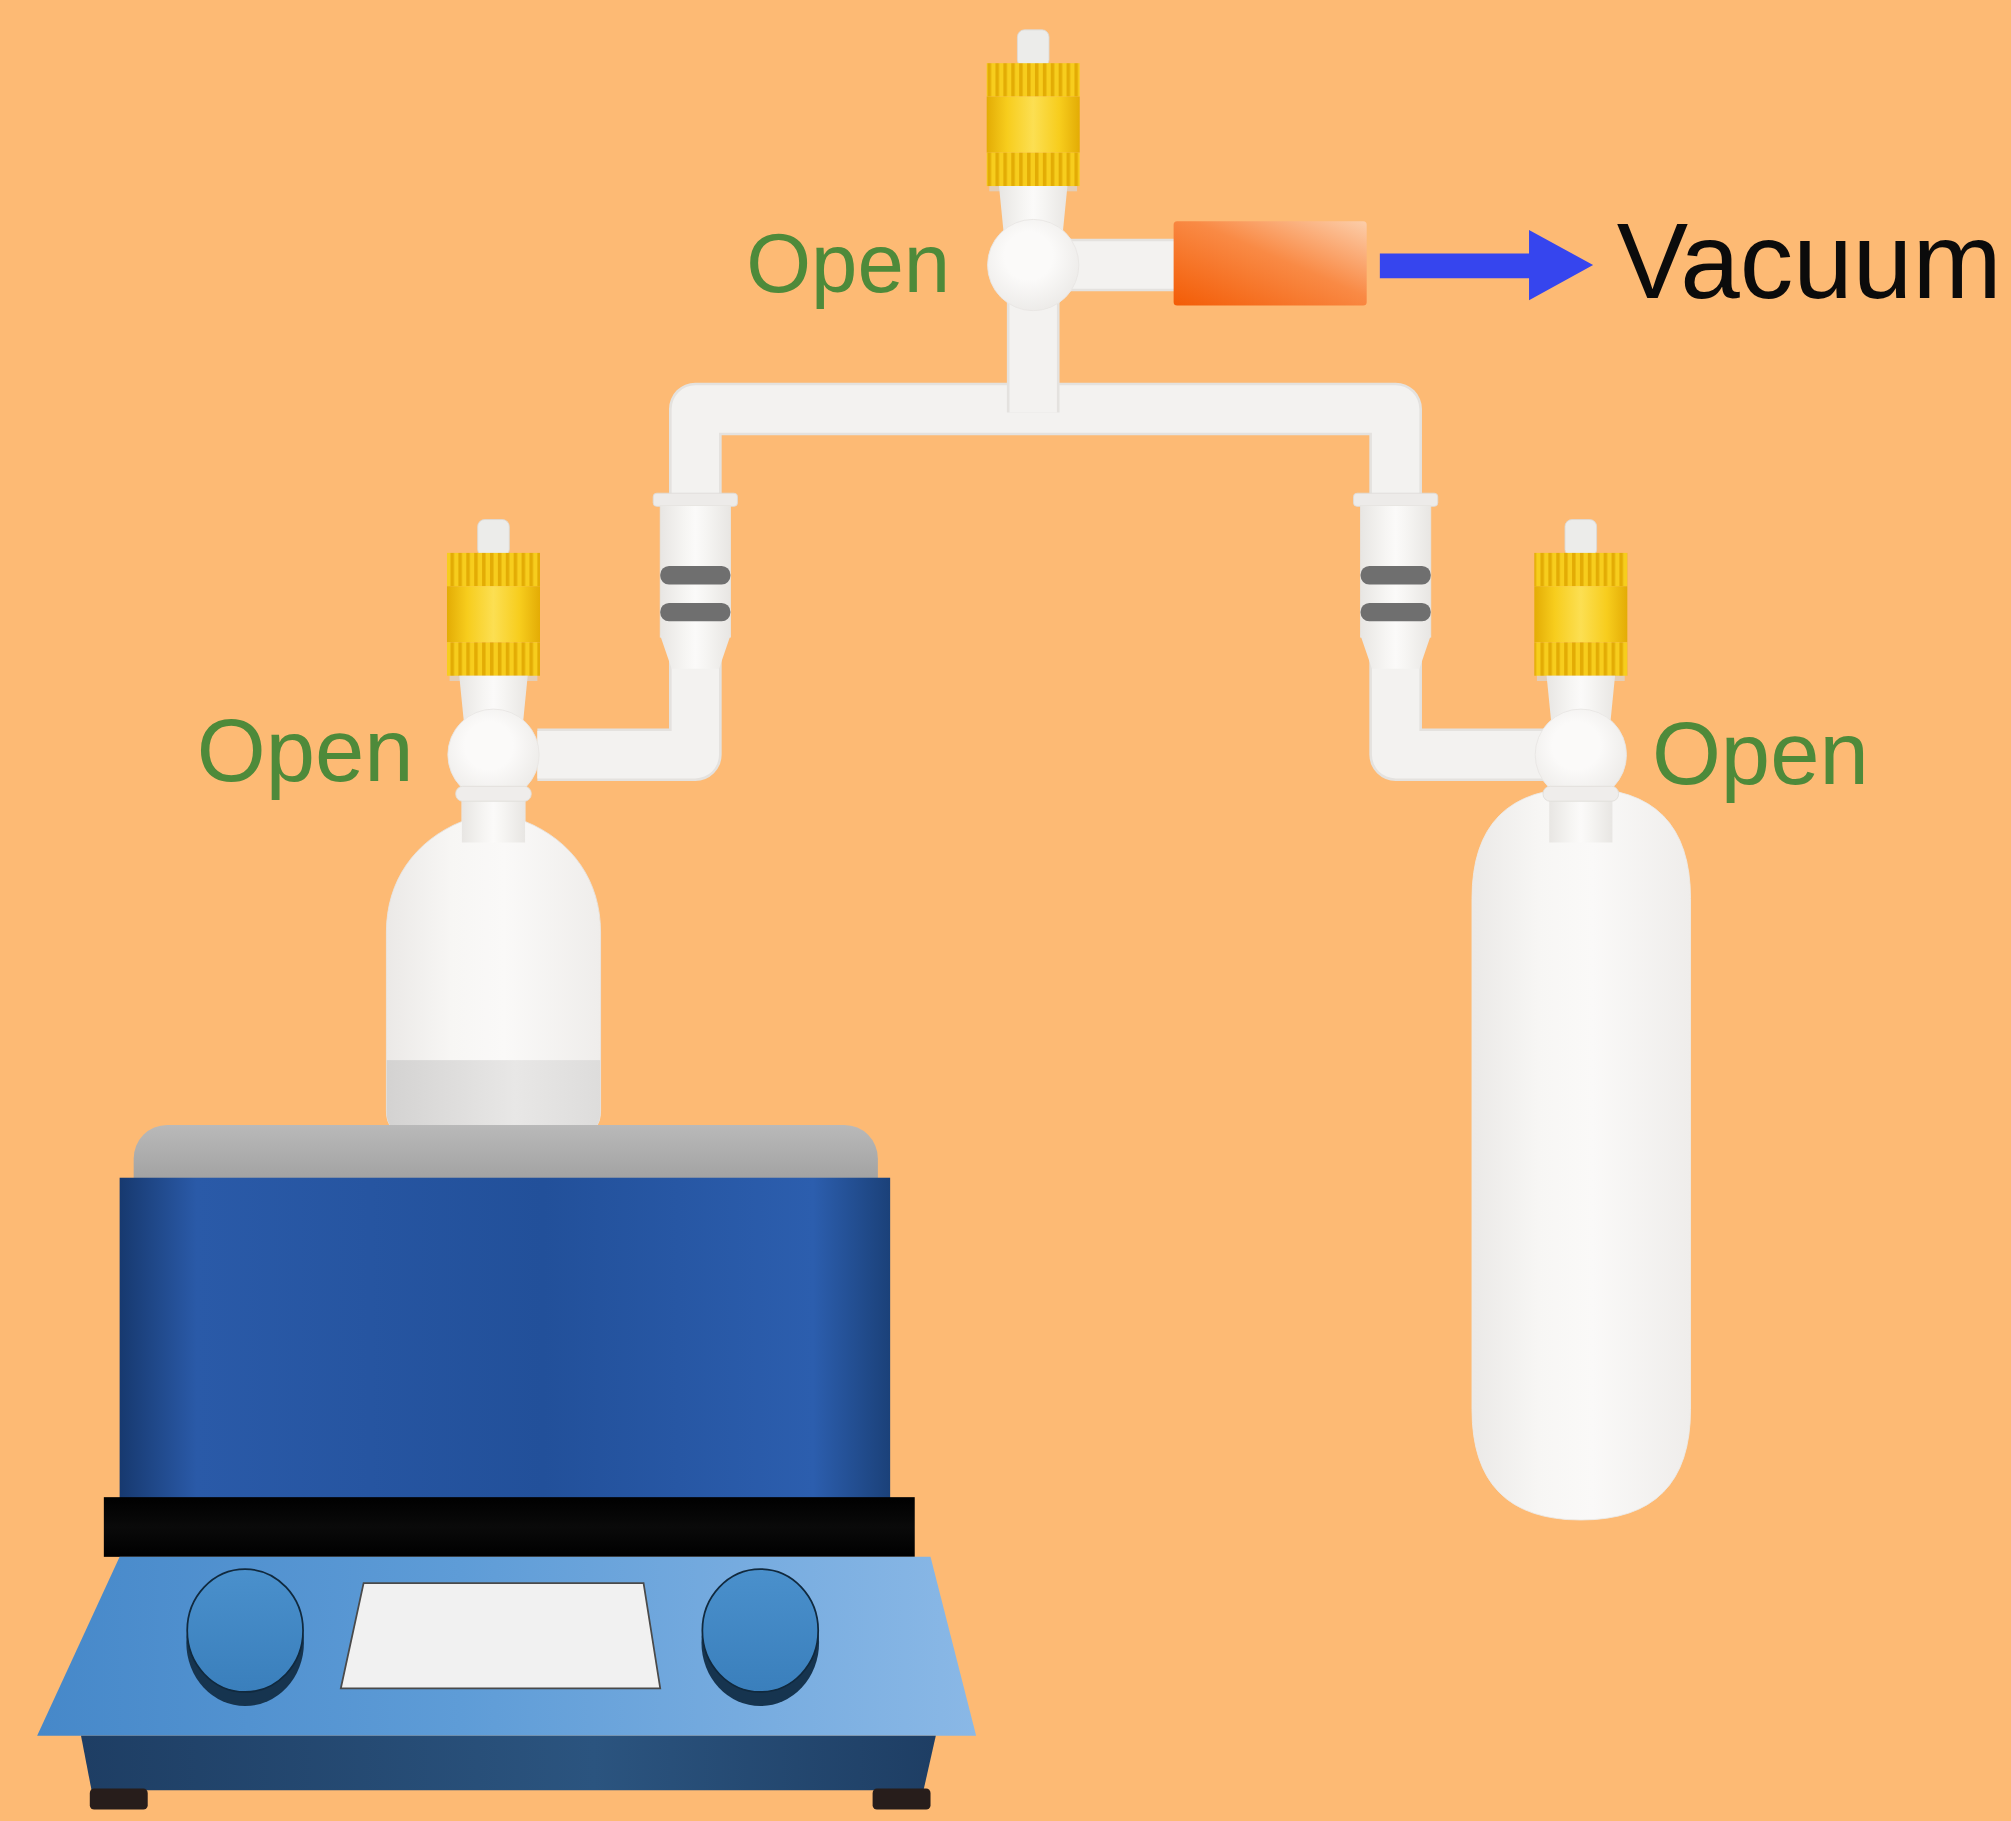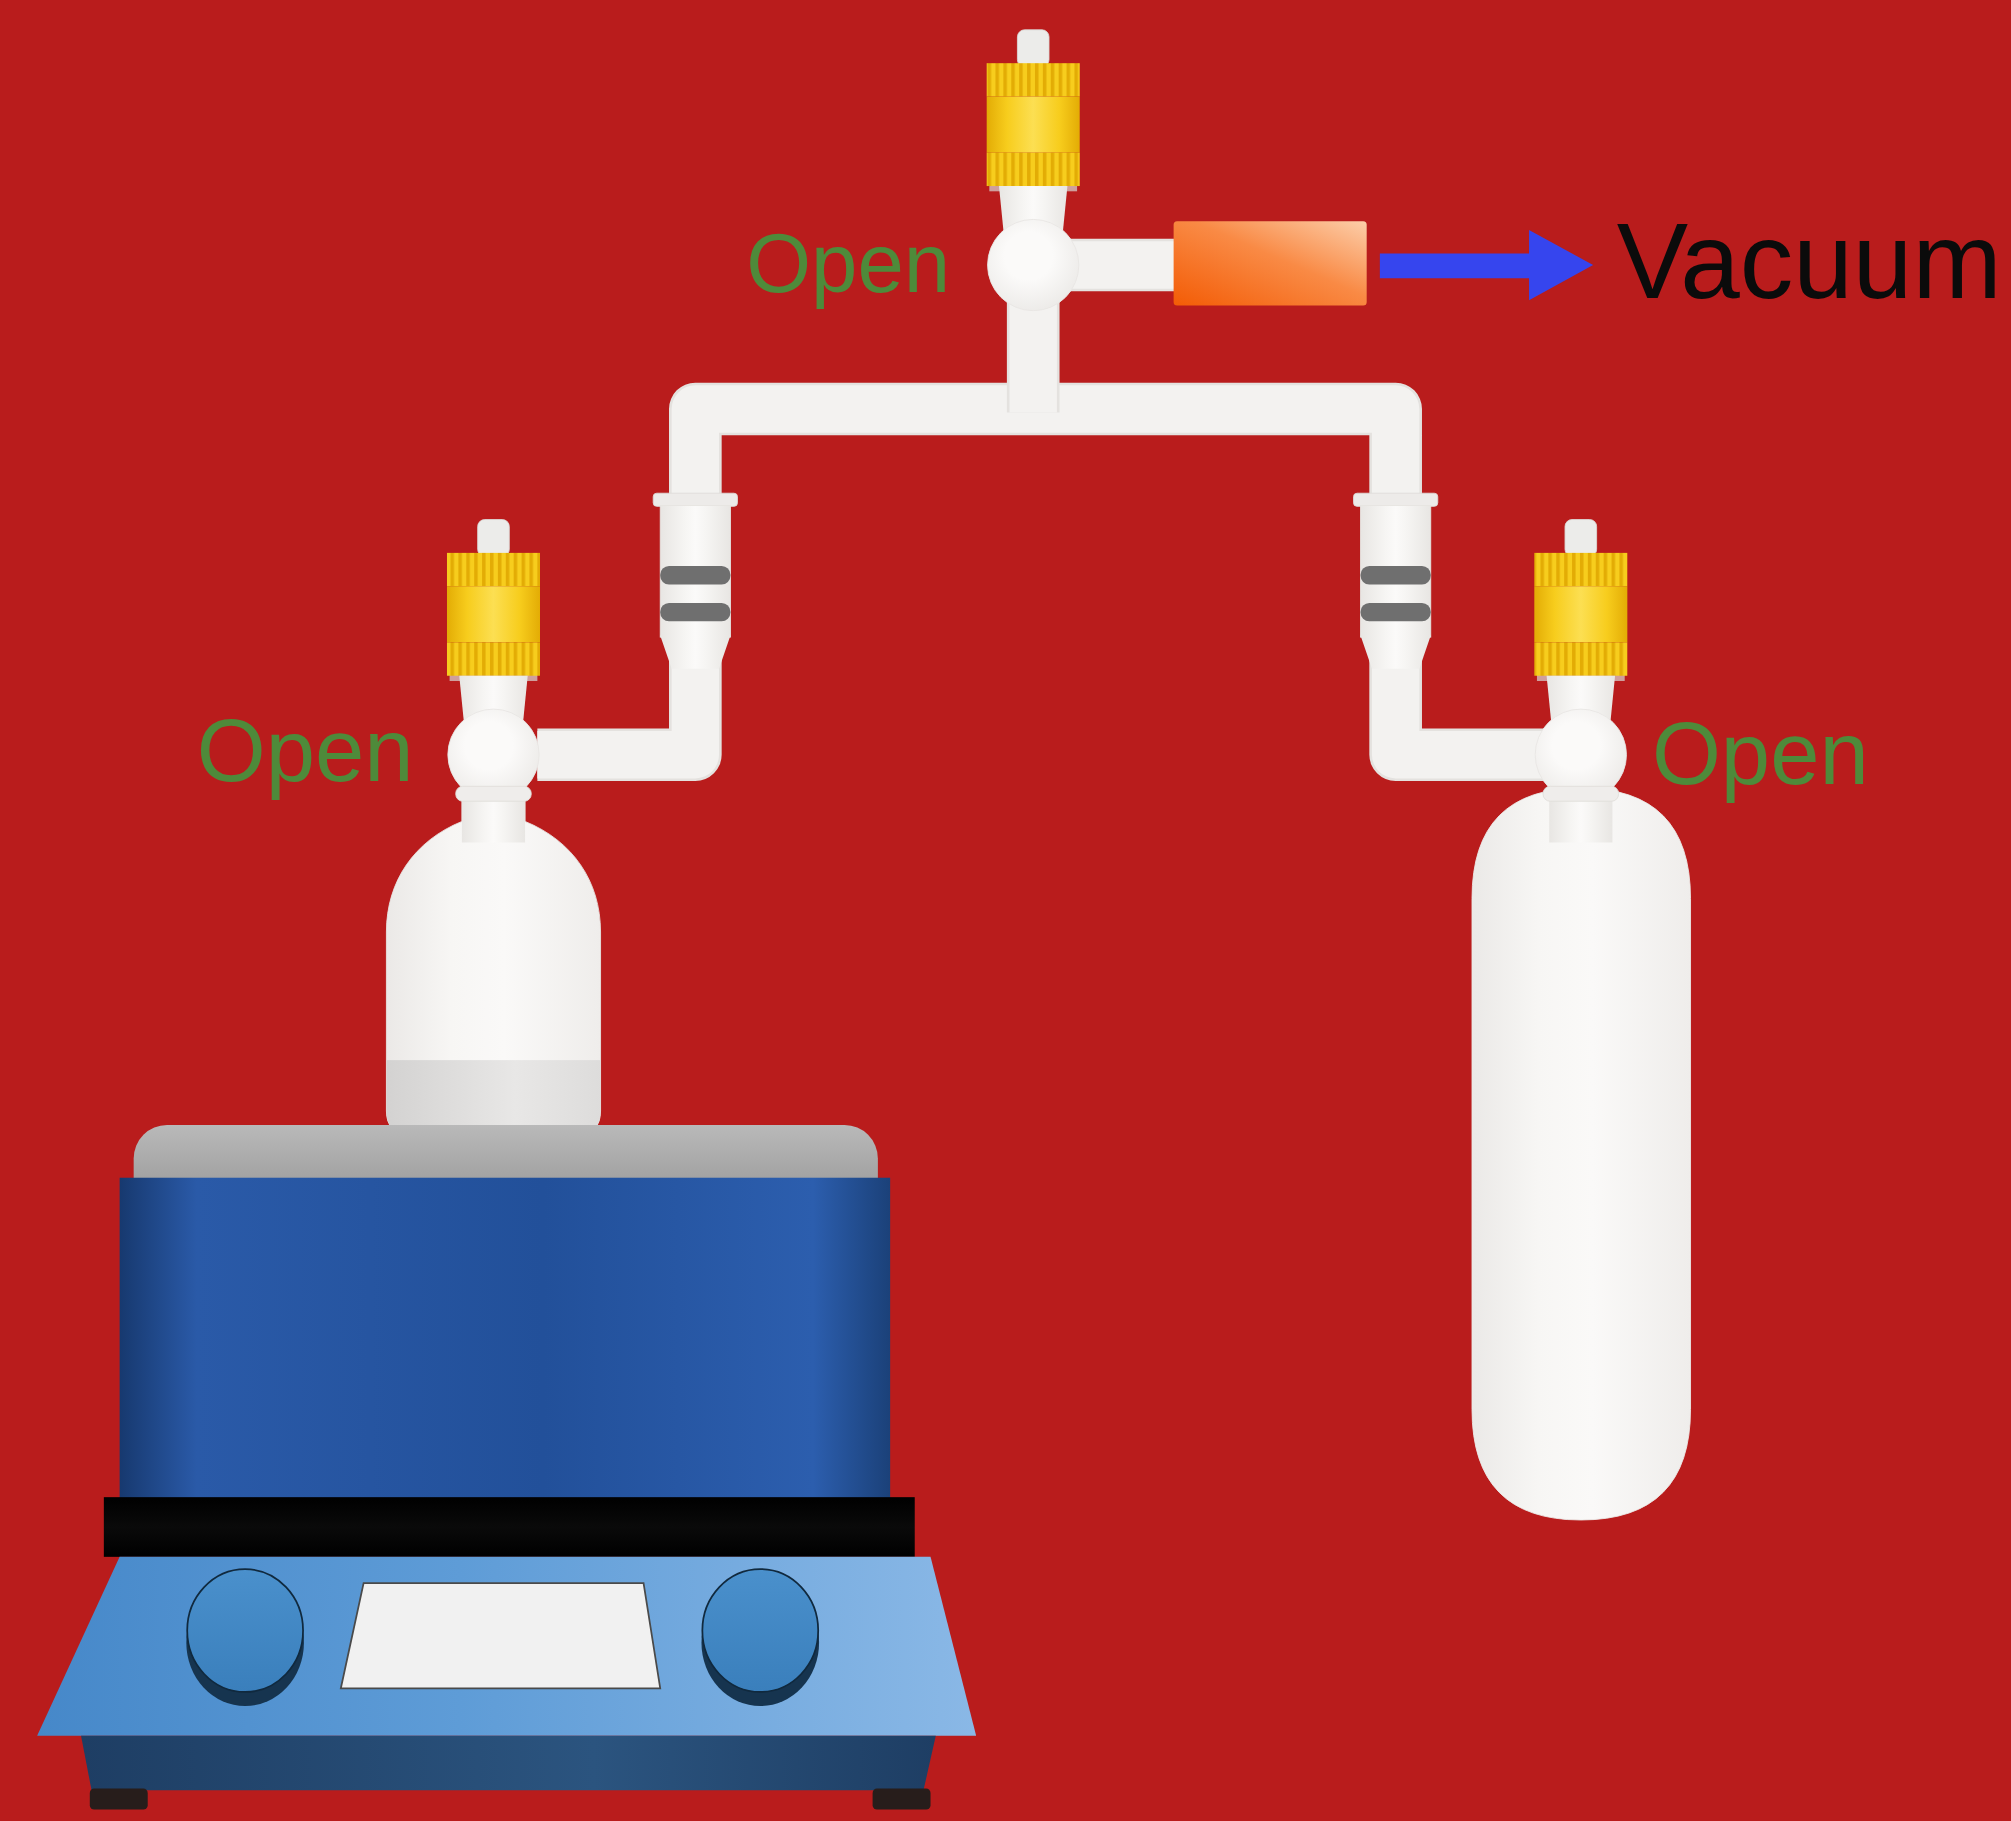--- a/index.html
+++ b/index.html
@@ -1,16 +1,16 @@
 <!DOCTYPE html>
 <html style="font-size:14px"><head>
 <meta charset="utf-8">
 <style>
   html,body{margin:0;padding:0;background:#ffffff;}
-  .stage{position:relative;width:2012px;height:1821px;background:#b91c1c;overflow:hidden;}
+  .stage{position:relative;width:2012px;height:1821px;background:#fdba74;overflow:hidden;}
   svg{display:block;}
   text{font-family:"Liberation Sans", sans-serif;}
   .open-top{font-size:95px;}
   .open-side{font-size:101px;}
   .vac{font-size:122px;}
 </style>
 </head>
 <body>
 
 <div class="stage">

